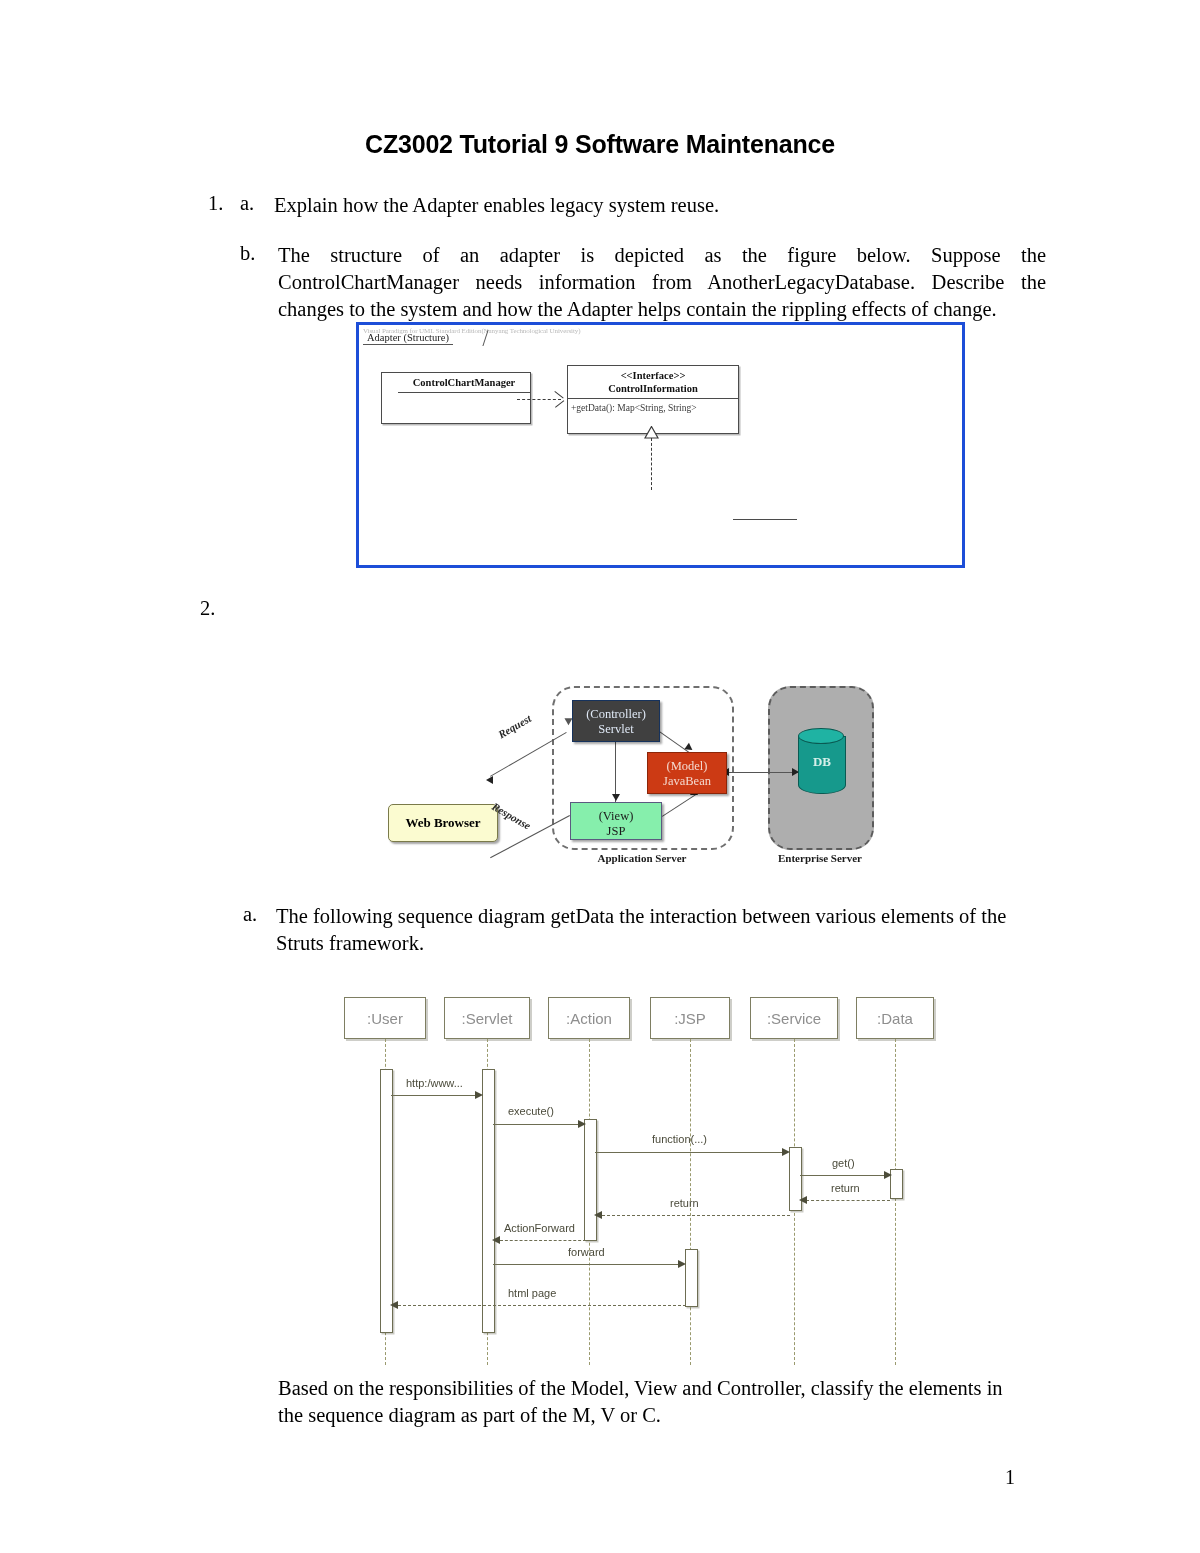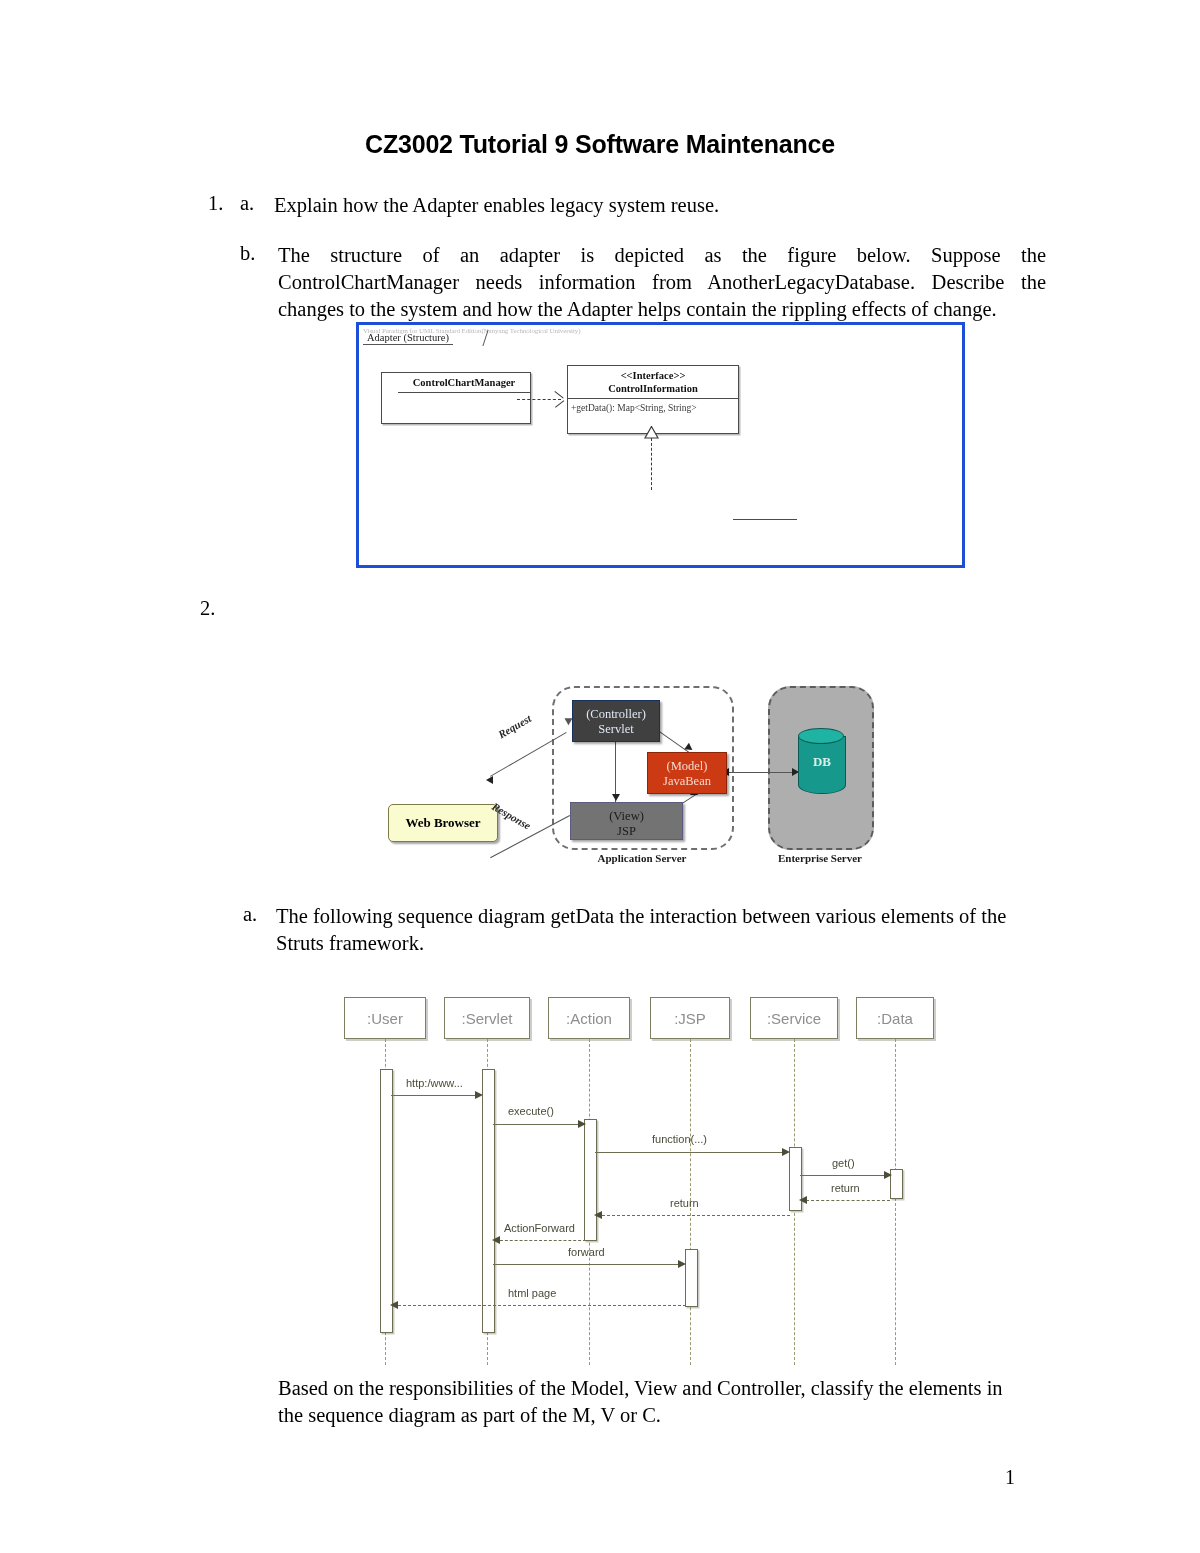--- a/index.html
+++ b/index.html
@@ -175,22 +175,22 @@
     color: #dfe8f5;
     border-color: #16325c;
   }
   .mvc-model {
     left: 267px; top: 76px; width: 80px; height: 42px;
     background: #cc3a14;
     color: #f4d9cf;
     border-color: #8c2508;
   }
   .mvc-view {
-    left: 190px; top: 126px; width: 113px; height: 38px;
-    background: #737373;
+    left: 190px; top: 126px; width: 92px; height: 38px;
+    background: #86efac;
     color: #1b1b1b;
     border-color: #5b5a80;
   }
   .mvc-caption {
     position: absolute;
     font-size: 11px;
     font-weight: bold;
     color: #1b1b1b;
     text-align: center;
   }

